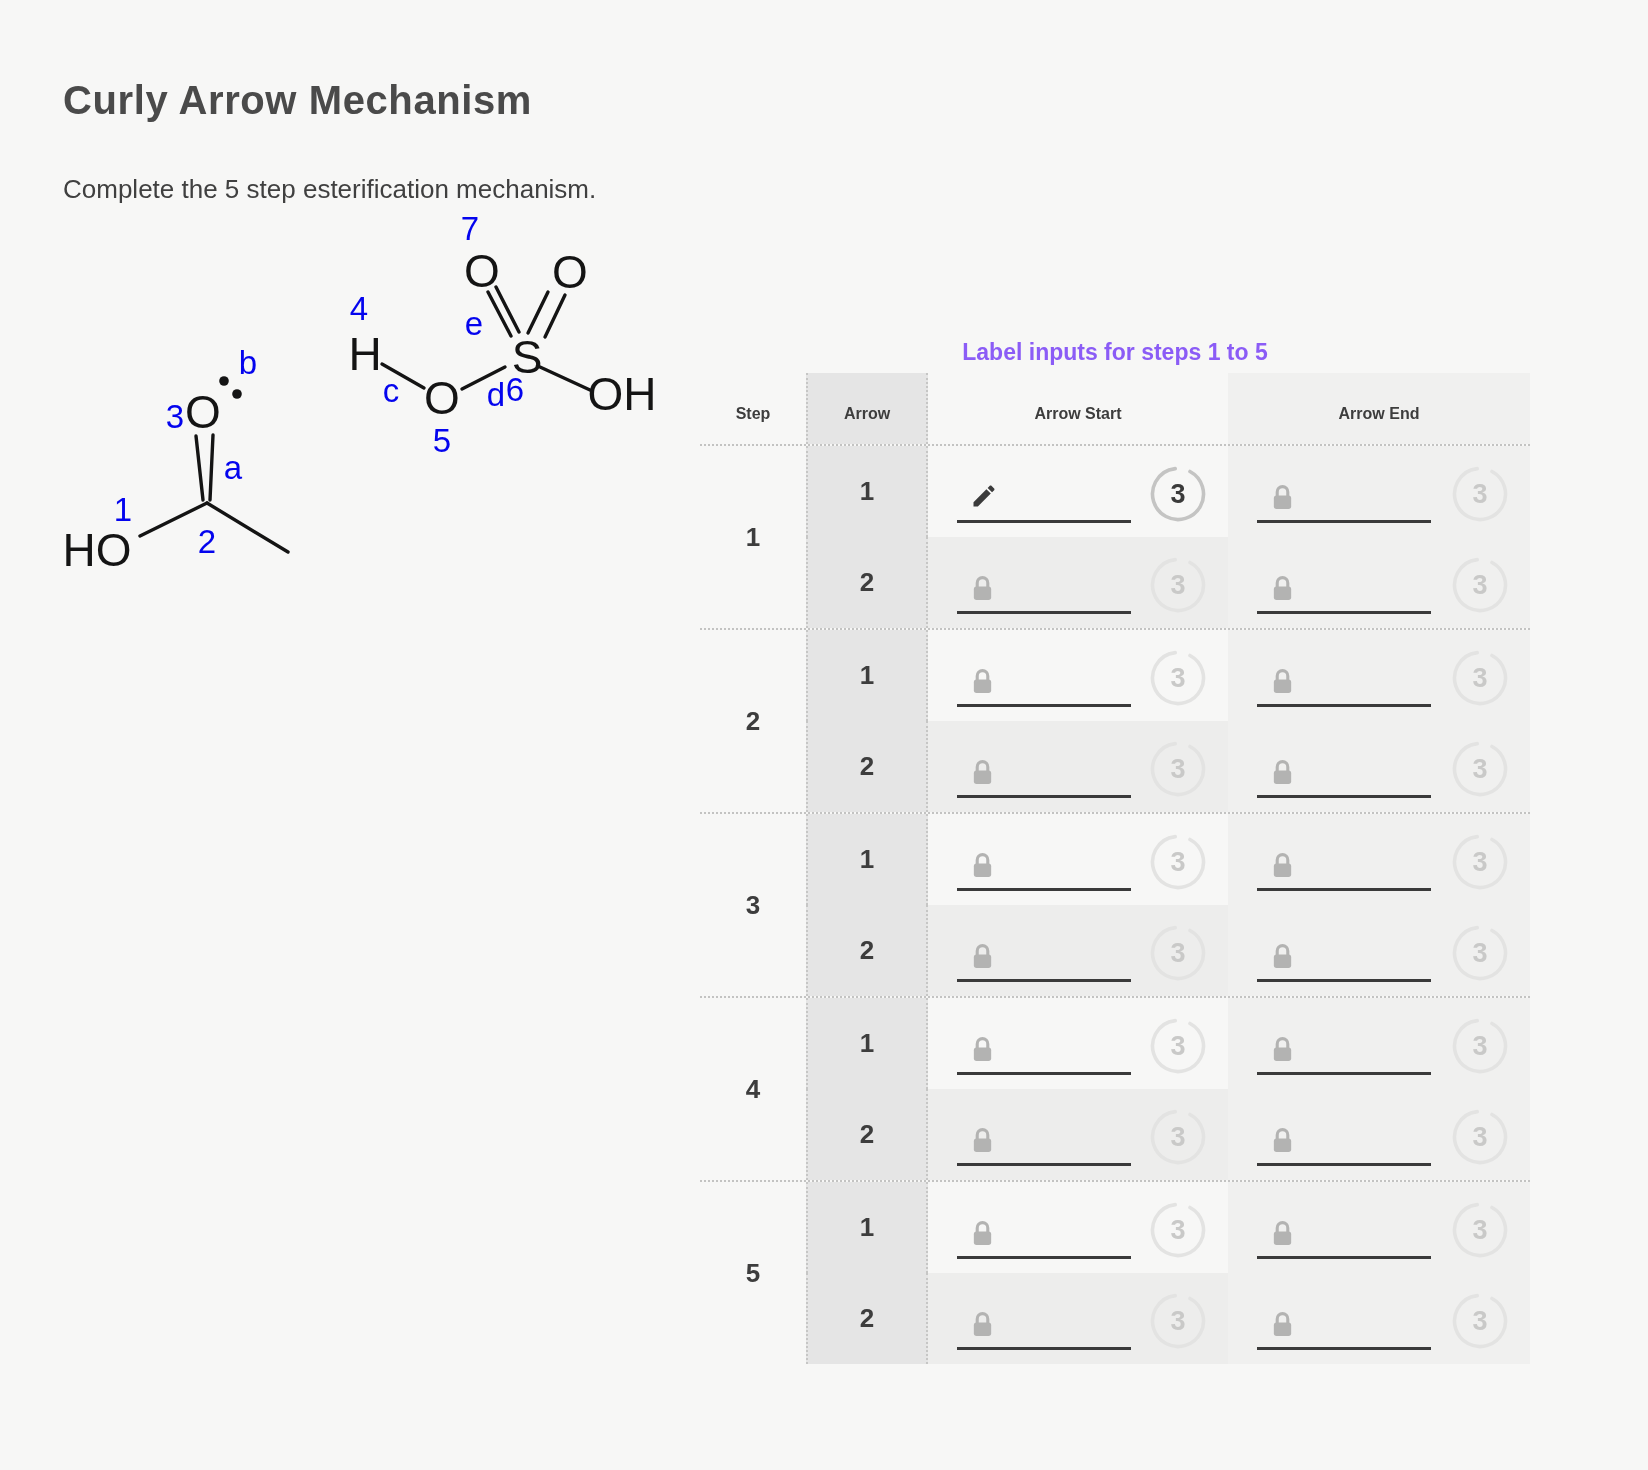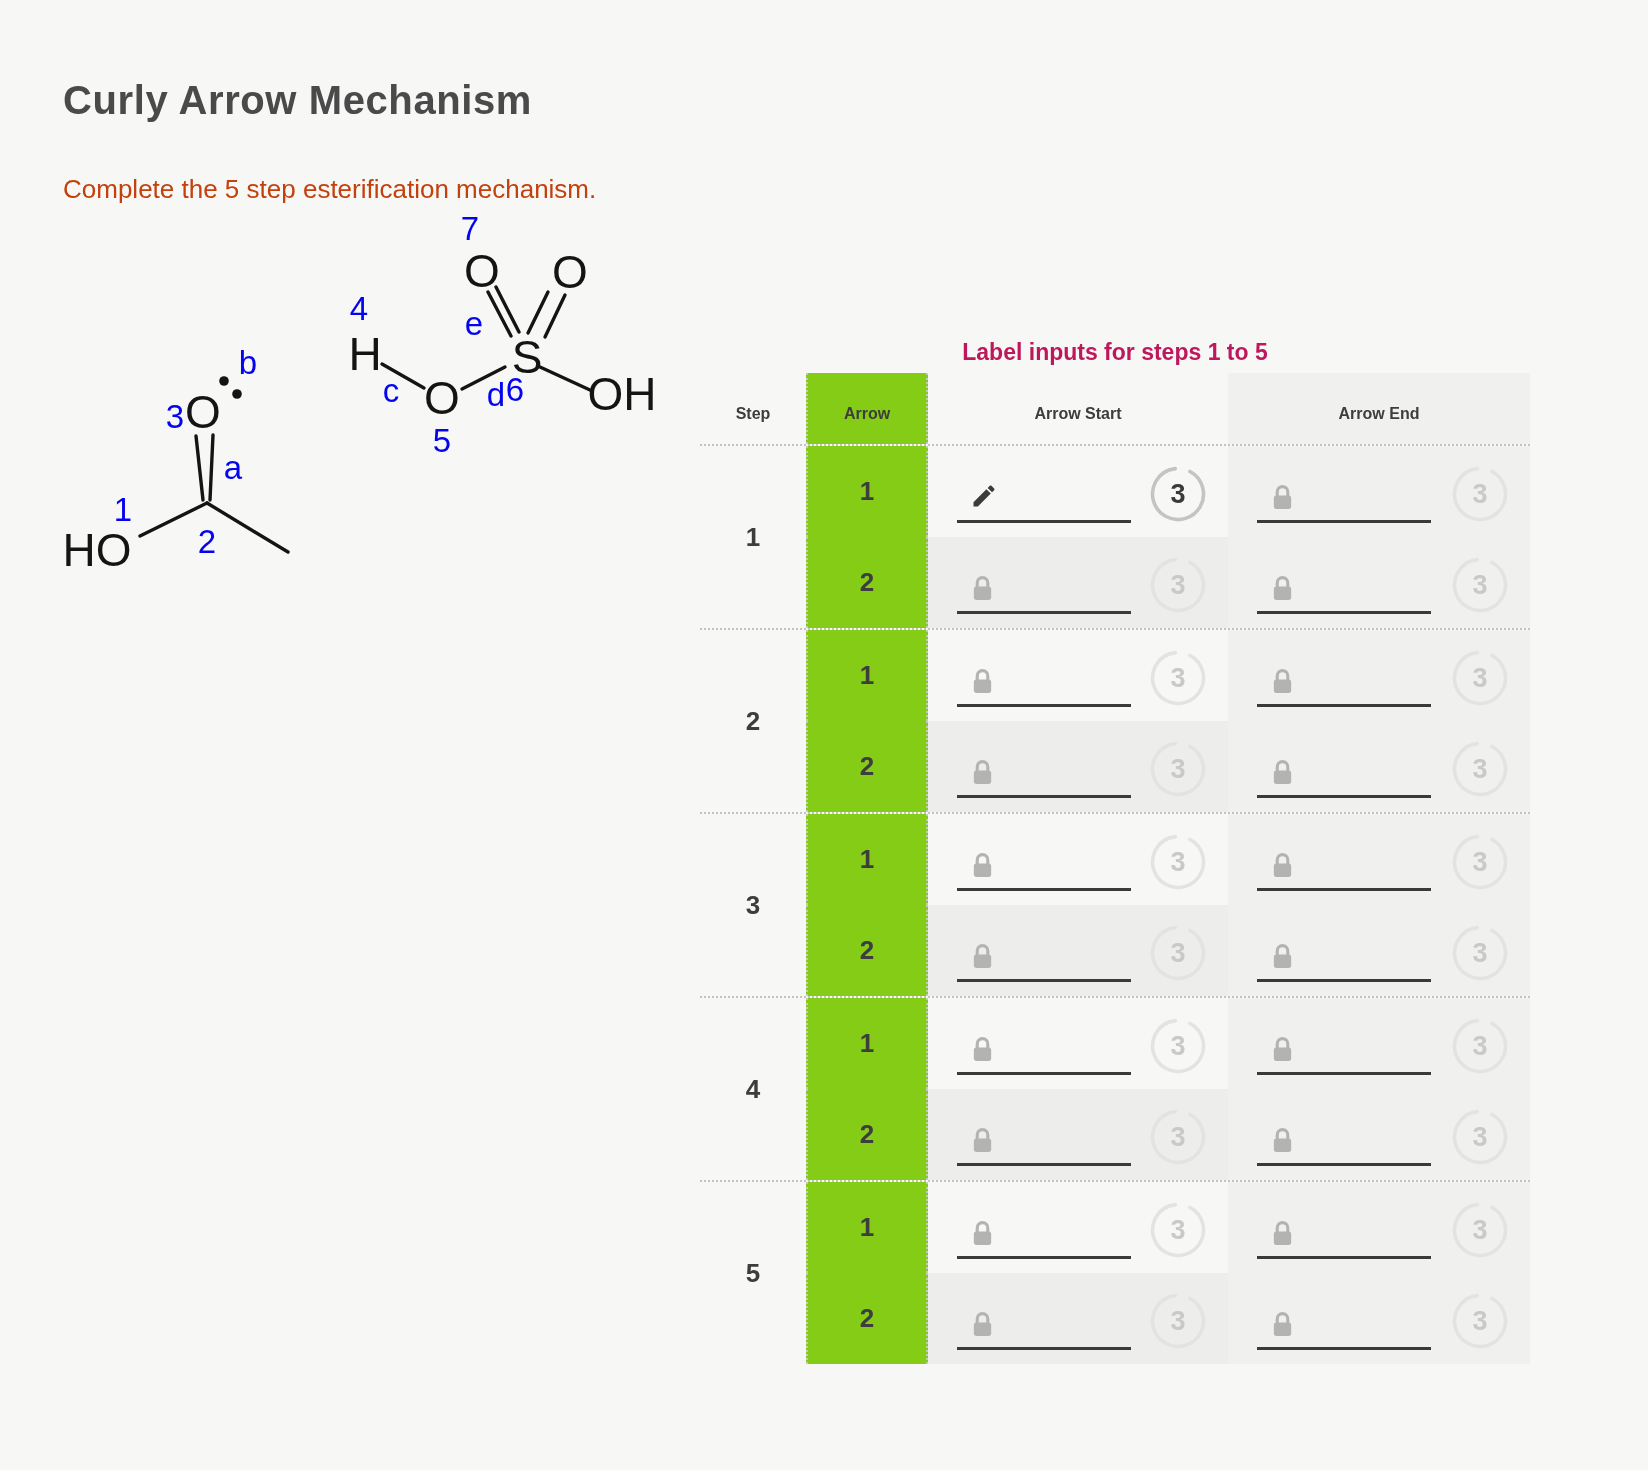--- a/index.html
+++ b/index.html
@@ -6,46 +6,46 @@
   body {
     position:relative; width:1648px; height:1470px; overflow:hidden;
     font-family:"Liberation Sans", sans-serif; color:#3d3d3d;
   }
   .page-title {
     position:absolute; left:63px; top:58px;
     font-size:40px; font-weight:bold; color:#4a4a4a; letter-spacing:0.6px;margin-top:20px;
   }
   .subtitle {
     position:absolute; left:63px; top:174px;
-    font-size:26px; font-weight:normal; color:#c2410c;
+    font-size:26px; font-weight:normal; color:#404040;
   }
   svg.molecules { position:absolute; left:30px; top:180px; }
   svg.molecules text { font-family:"Liberation Sans", sans-serif; }
   .atom { font-size:46px; fill:#141414; }
   .blabel { font-size:33px; fill:#0404ee; }
   .bond { stroke:#141414; stroke-width:3.4; stroke-linecap:round; }
 
   
   .qtable { position:absolute; left:700px; top:330px; width:830px; }
   .tcaption {
     height:43px; display:flex; align-items:flex-end; justify-content:center;
     box-sizing:border-box; padding-bottom:7px;
-    font-size:23px; font-weight:bold; color:#be185d;
+    font-size:23px; font-weight:bold; color:#8b5cf6;
   }
   .grid { display:grid; grid-template-columns:106px 122px 300px 302px; }
   .thead { height:71px; border-bottom:2px dotted #c3c3c2; }
   .th {
     display:flex; align-items:center; justify-content:center;
     box-sizing:border-box; padding-top:10px;
     font-size:16px; font-weight:bold; color:#3d3d3d;
   }
   .step { grid-template-rows:91px 91px; }
   .step.sep { border-top:2px dotted #c3c3c2; }
   .arrowcol {
-    background:#84cc16;
+    background:#e5e5e5;
     border-left:2px dotted #c6c6c5; border-right:2px dotted #c6c6c5;
     box-sizing:border-box;
   }
   .endcol { background:#f0f0ef; }
   .startshade { background:#ededec; }
   .stepnum {
     grid-column:1; grid-row:1 / 3;
     display:flex; align-items:center; justify-content:center;
     font-size:26px; font-weight:bold; color:#3d3d3d;
   }

